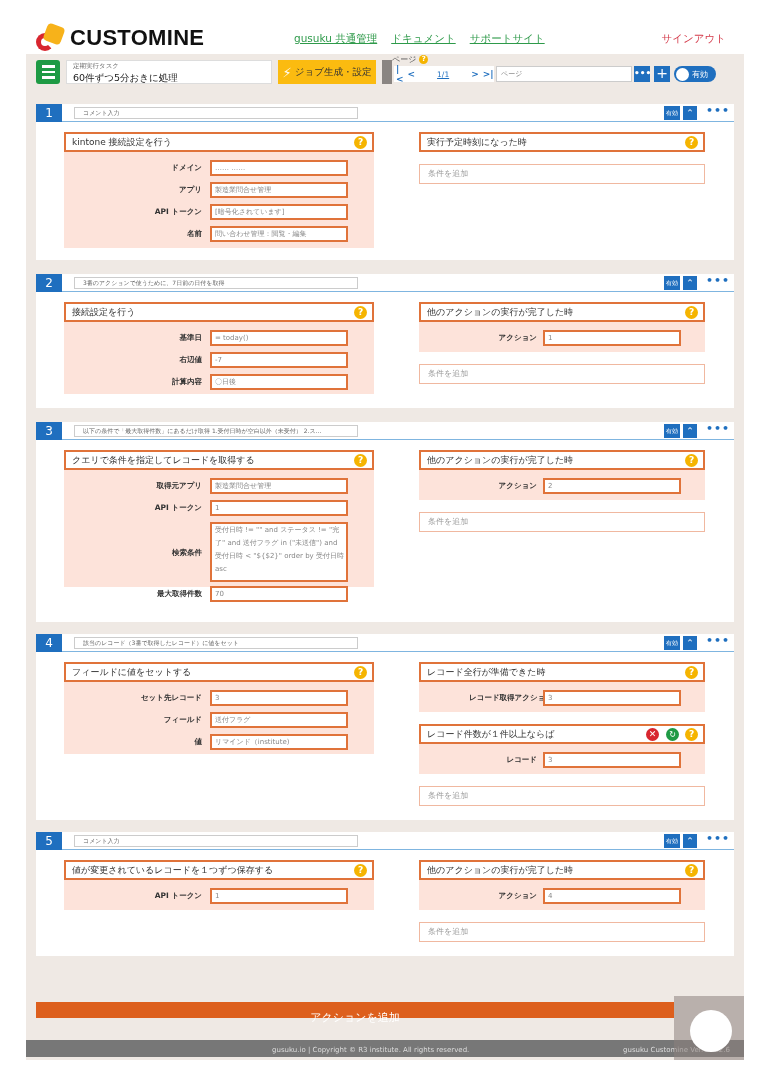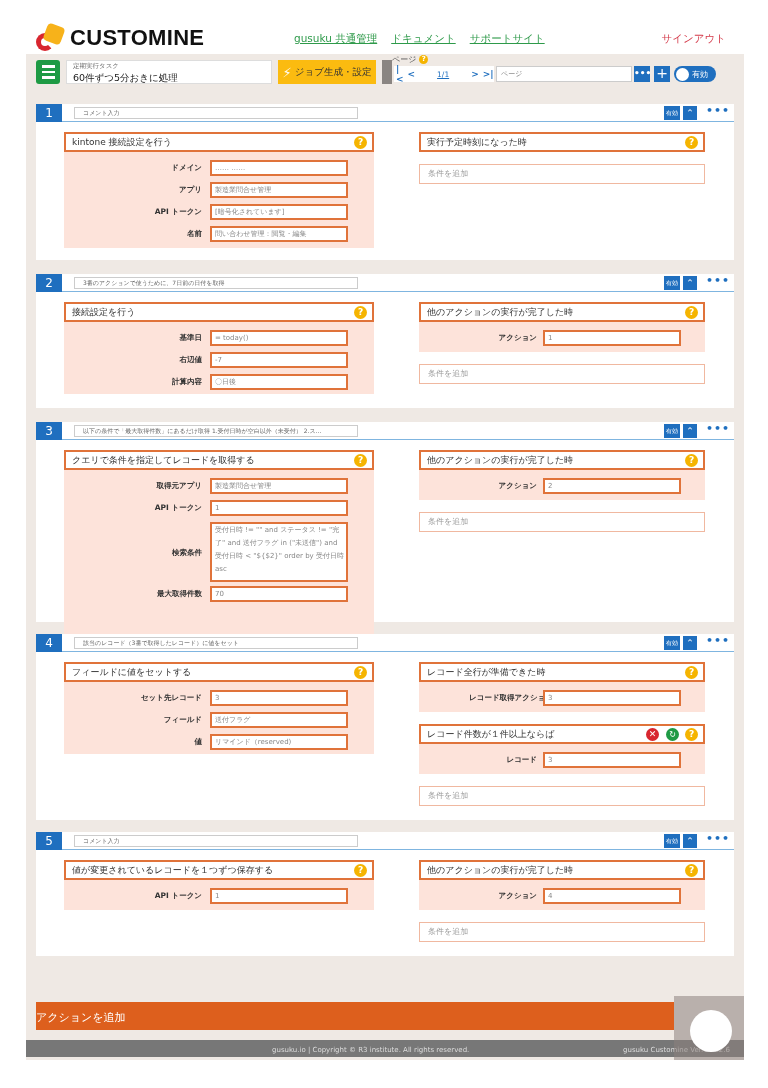--- a/index.html
+++ b/index.html
@@ -44,21 +44,21 @@
 .card{position:absolute;background:#fde3da}
 .card-title{position:relative;height:20px;background:#fff;border:2px solid #e0733a;font-size:9px;color:#333;padding-left:6px;line-height:16px}
 .qmark{position:absolute;right:5px;top:2px;width:13px;height:13px;border-radius:50%;background:#f5b400;color:#fff;font-size:9px;line-height:13px;text-align:center;font-weight:bold}
 .xicon{position:absolute;right:44px;top:2px;width:13px;height:13px;border-radius:50%;background:#d8262f;color:#fff;font-size:9px;line-height:13px;text-align:center;font-weight:bold}
 .recycle{position:absolute;right:24px;top:2px;width:13px;height:13px;border-radius:50%;background:#1e9a44;color:#fff;font-size:8px;line-height:13px;text-align:center}
 .frow{position:absolute;left:0;width:100%}
 .flabel{position:absolute;text-align:right;font-size:7.5px;font-weight:bold;color:#333}
 .finput{position:absolute;height:16px;background:#fff;border:2px solid #e0733a;font-size:7px;color:#888;padding-left:3px;line-height:12px;overflow:hidden;white-space:nowrap}
 .finput.multi{white-space:normal;line-height:13px;padding-top:0}
 .add-cond{position:absolute;height:20px;background:#fff;border:1px solid #f0b8a0;font-size:8px;color:#999;padding-left:8px;line-height:18px}
-.add-action{position:absolute;left:10px;top:948px;width:638px;height:28px;background:#dd5f1d;color:#fff;font-size:11px;text-align:left;line-height:32px}
+.add-action{position:absolute;left:10px;top:948px;width:638px;height:16px;background:#dd5f1d;color:#fff;font-size:11px;text-align:center;line-height:32px}
 .footer{position:absolute;left:0;top:986px;width:718px;height:17px;background:#777;color:#ddd;font-size:7px}
 .footer .copy{position:absolute;left:246px;top:6px}
 .footer .ver{position:absolute;right:14px;top:6px}
 .overlay{position:absolute;left:648px;top:942px;width:70px;height:64px;background:rgba(140,130,125,0.55)}
 .overlay .circle{position:absolute;left:16px;top:14px;width:42px;height:42px;border-radius:50%;background:#fff}
 </style>
 </head>
 <body>
 
 <div class="topbar">
@@ -178,21 +178,21 @@
   </div>
 
   <div class="section" style="top:368px;height:200px">
     <div class="sec-head">
         <div class="sec-num">3</div>
         <div class="sec-comment">以下の条件で「最大取得件数」にあるだけ取得 1.受付日時が空白以外（未受付） 2.ス…</div>
         <div class="sec-valid">有効</div>
         <div class="sec-up">⌃</div>
         <div class="sec-more">•••</div>
       </div>
-    <div class="card" style="left:28px;top:28px;width:310px;height:184px">
+    <div class="card" style="left:28px;top:28px;width:310px;height:137px">
       <div class="card-title"><span>クエリで条件を指定してレコードを取得する</span><span class="qmark">?</span></div>
       <div class="frow" style="top:28px">
           <div class="flabel" style="left:0;width:138px;top:3px">取得元アプリ</div>
           <div class="finput" style="left:146px;width:138px">製造業問合せ管理</div>
         </div>
       <div class="frow" style="top:50px">
           <div class="flabel" style="left:0;width:138px;top:3px">API トークン</div>
           <div class="finput" style="left:146px;width:138px">1</div>
         </div>
       <div class="frow" style="top:72px">
@@ -227,21 +227,21 @@
       <div class="frow" style="top:28px">
           <div class="flabel" style="left:0;width:138px;top:3px">セット先レコード</div>
           <div class="finput" style="left:146px;width:138px">3</div>
         </div>
       <div class="frow" style="top:50px">
           <div class="flabel" style="left:0;width:138px;top:3px">フィールド</div>
           <div class="finput" style="left:146px;width:138px">送付フラグ</div>
         </div>
       <div class="frow" style="top:72px">
           <div class="flabel" style="left:0;width:138px;top:3px">値</div>
-          <div class="finput" style="left:146px;width:138px">リマインド（reserved)</div>
+          <div class="finput" style="left:146px;width:138px">リマインド（institute)</div>
         </div>
     </div>
     <div class="card" style="left:383px;top:28px;width:286px;height:50px">
       <div class="card-title"><span>レコード全行が準備できた時</span><span class="qmark">?</span></div>
       <div class="frow" style="top:28px">
           <div class="flabel" style="left:16px;width:118px;top:3px">レコード取得アクション</div>
           <div class="finput" style="left:124px;width:138px">3</div>
         </div>
     </div>
     <div class="card" style="left:383px;top:90px;width:286px;height:50px">

